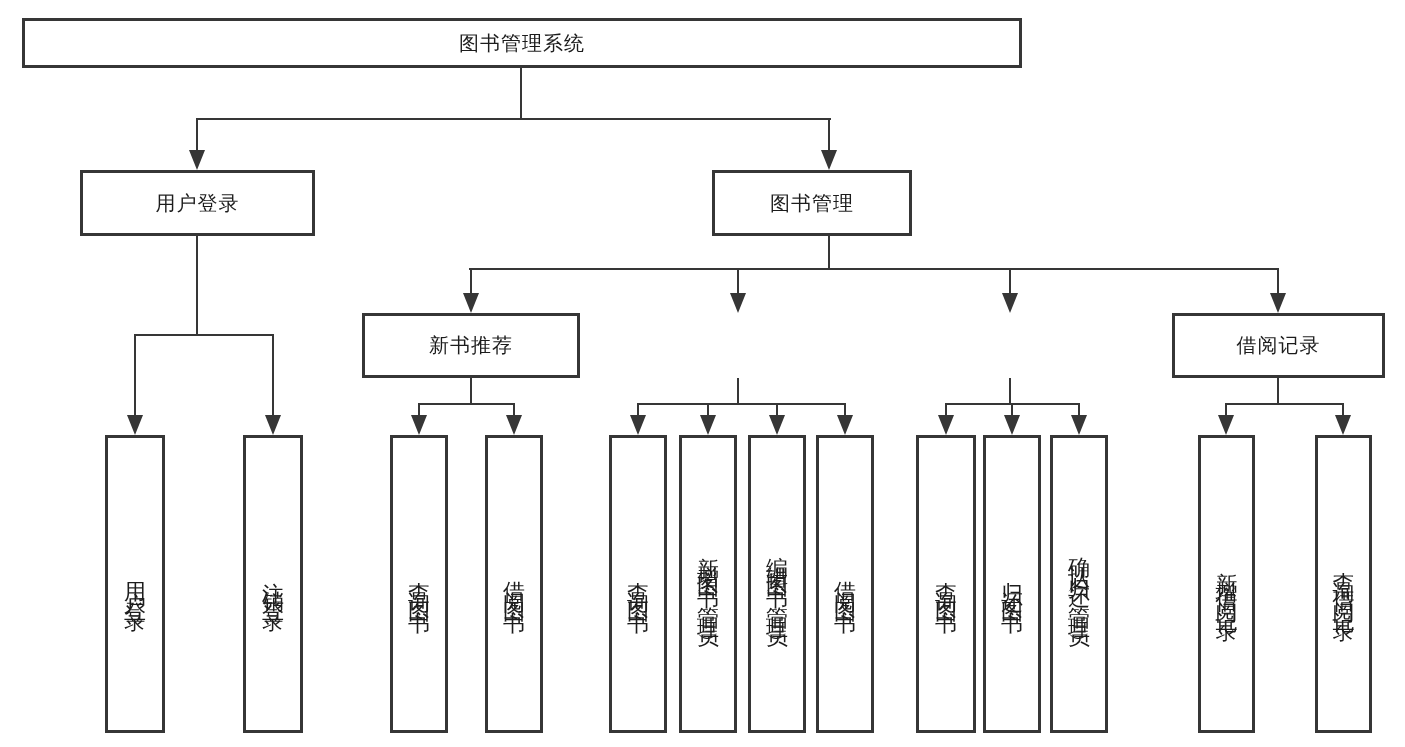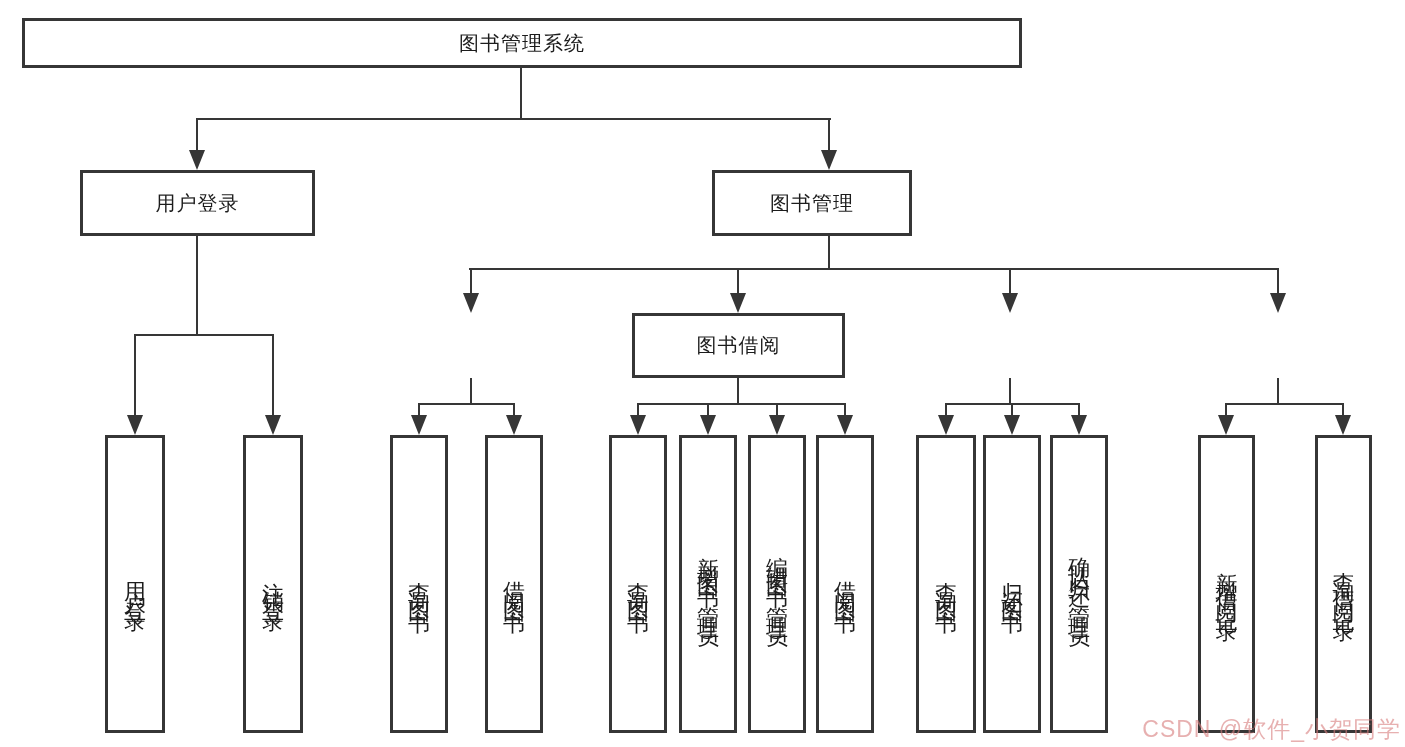--- a/index.html
+++ b/index.html
@@ -104,22 +104,25 @@
   <div class="hline" style="left:469px; top:268px; width:810px;"></div>
   <div class="vline" style="left:470px; top:268px; height:25px;"></div>
   <div class="arrow" style="left:463px; top:293px;"></div>
   <div class="vline" style="left:737px; top:268px; height:25px;"></div>
   <div class="arrow" style="left:730px; top:293px;"></div>
   <div class="vline" style="left:1009px; top:268px; height:25px;"></div>
   <div class="arrow" style="left:1002px; top:293px;"></div>
   <div class="vline" style="left:1277px; top:268px; height:25px;"></div>
   <div class="arrow" style="left:1270px; top:293px;"></div>
 
-  <div class="box hbox" style="left:632px; top:313px; width:213px; height:65px;">
-    <span>图书借阅</span>
+  <div class="box hbox" style="left:362px; top:313px; width:218px; height:65px;">
+    <span>新书推荐</span>
+  </div>
+  <div class="box hbox" style="left:1172px; top:313px; width:213px; height:65px;">
+    <span>借阅记录</span>
   </div>
 
   <div class="vline" style="left:470px; top:378px; height:27px;"></div>
   <div class="hline" style="left:418px; top:403px; width:97px;"></div>
   <div class="vline" style="left:418px; top:403px; height:13px;"></div>
   <div class="arrow" style="left:411px; top:415px;"></div>
   <div class="vline" style="left:513px; top:403px; height:13px;"></div>
   <div class="arrow" style="left:506px; top:415px;"></div>
 
   <div class="vline" style="left:737px; top:378px; height:27px;"></div>
@@ -186,15 +189,14 @@
     <span>确认归还（管理员）</span>
   </div>
 
   <div class="box leaf" style="left:1198px; top:435px; width:57px; height:298px;">
     <span>新增借阅记录</span>
   </div>
   <div class="box leaf" style="left:1315px; top:435px; width:57px; height:298px;">
     <span>查询借阅记录</span>
   </div>
 
-  <div class="watermark">CSDN @软件_小贺同学</div>
 
 </div>
 
 </body></html>

